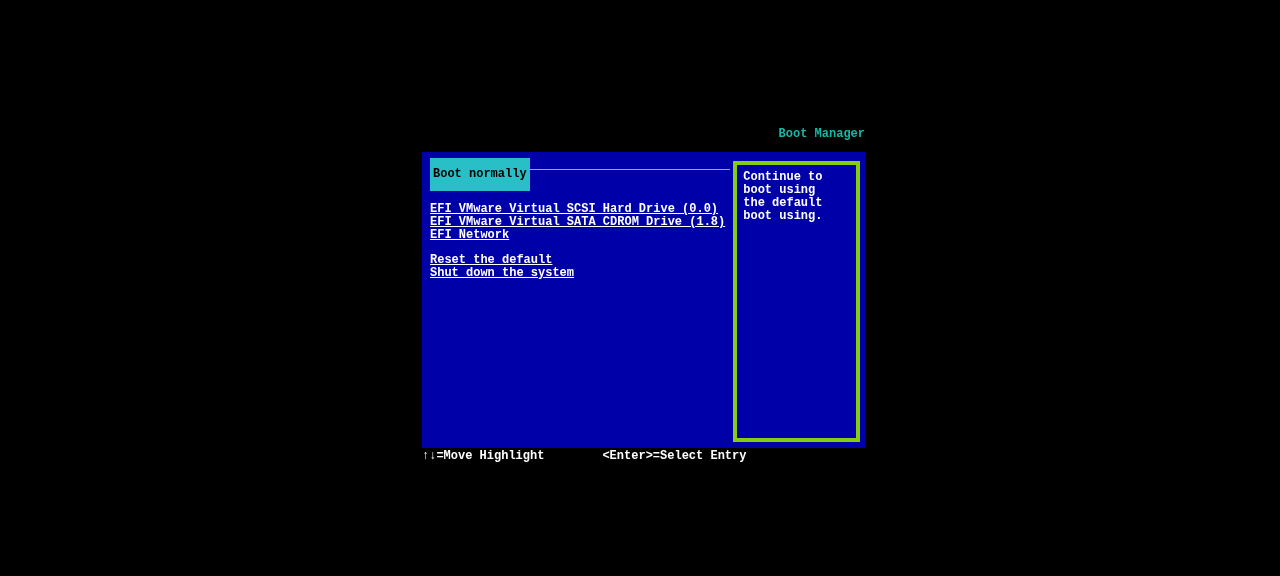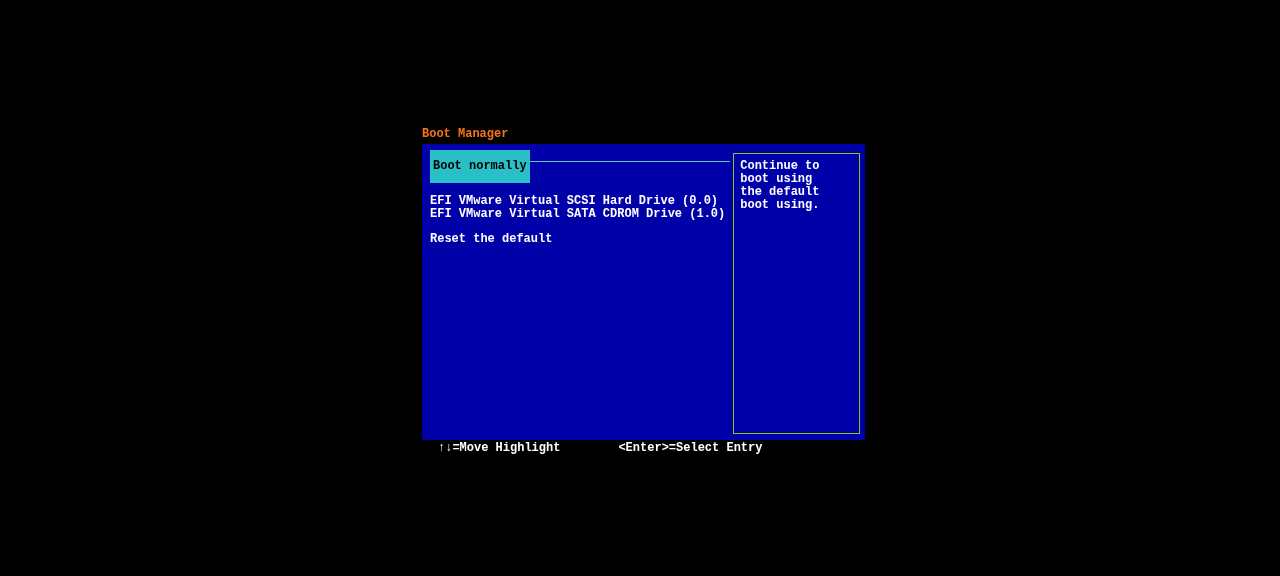--- a/index.html
+++ b/index.html
@@ -14,41 +14,41 @@
     color: #fff;
     overflow: hidden;
   }
   .container {
     position: absolute;
     left: 422px;
     top: 128px;
     width: 443px;
   }
   .title {
-    text-align: left;
-    color: #f97316;
-    margin-bottom: 3px;
+    text-align: right;
+    color: #14b8a6;
+    margin-bottom: 11px;
     line-height: 13px;
   }
   .panels {
     display: flex;
     background: #0000a8;
     width: 443px;
     height: 296px;
     box-sizing: border-box;
   }
   .left-panel {
     flex: 1 1 auto;
     padding: 6px 8px 6px 8px;
     position: relative;
   }
   .right-panel {
     width: 146px;
     margin: 9px 5px 6px 0;
-    border: 1px solid #84cc16;
+    border: 4px solid #84cc16;
     box-sizing: border-box;
     padding: 6px 6px;
     color: #fff;
     line-height: 13px;
   }
   .rule {
     position: absolute;
     left: 8px;
     right: 3px;
     top: 17px;
@@ -60,53 +60,56 @@
     color: #000;
     font-weight: bold;
     padding: 10px 3px;
     line-height: 13px;
     position: relative;
     z-index: 1;
   }
   .menu {
     margin-top: 12px;
     line-height: 13px;
+    text-decoration: underline;
   }
   .menu .item {
     color: #fff;
     white-space: pre;
   }
   .spacer { height: 12px; }
   .hints {
     margin-top: 2px;
     color: #fff;
     line-height: 13px;
     display: flex;
   }
-  .hint1 { margin-left: 16px; }
+  .hint1 { }
   .hint2 { margin-left: 58px; }
 </style>
 </head>
 <body>
 
 <div class="container">
   <div class="title">Boot Manager</div>
 
   <div class="panels">
     <div class="left-panel">
       <span class="highlight">Boot normally</span>
       <div class="rule"></div>
 
       <div class="menu">
         <div class="item">EFI VMware Virtual SCSI Hard Drive (0.0)</div>
-        <div class="item">EFI VMware Virtual SATA CDROM Drive (1.0)</div>
+        <div class="item">EFI VMware Virtual SATA CDROM Drive (1.8)</div>
+        <div class="item">EFI Network</div>
 
         <div class="spacer"></div>
 
         <div class="item">Reset the default</div>
+        <div class="item">Shut down the system</div>
       </div>
     </div>
 
     <div class="right-panel">
       <div>Continue to boot using</div>
       <div>the default boot using.</div>
     </div>
   </div>
 
   <div class="hints">

